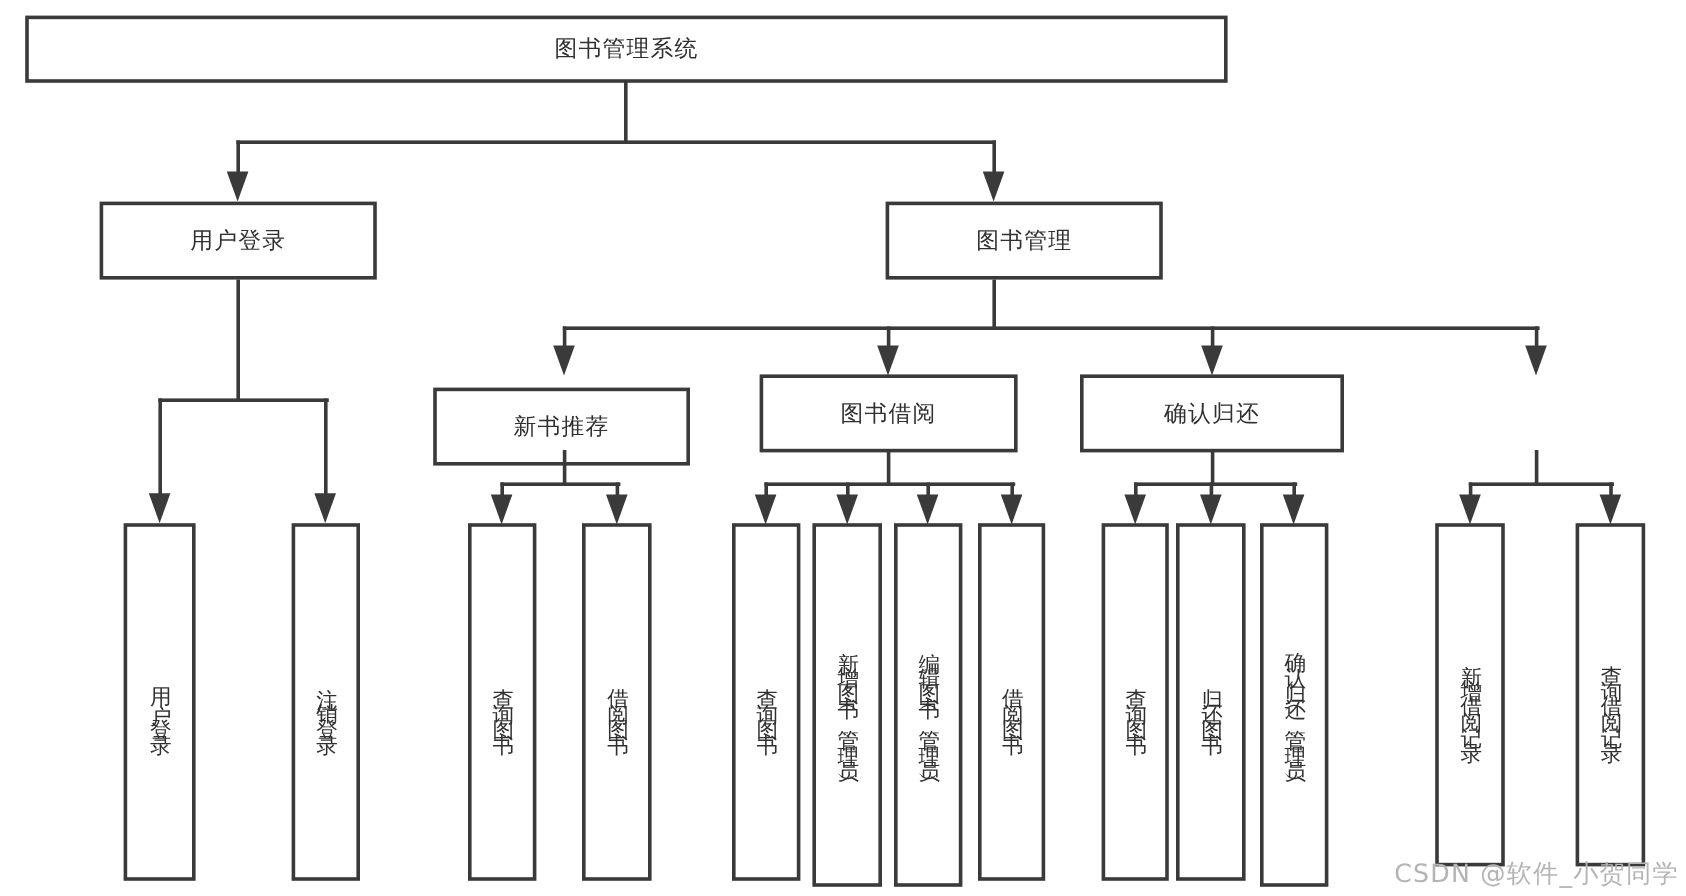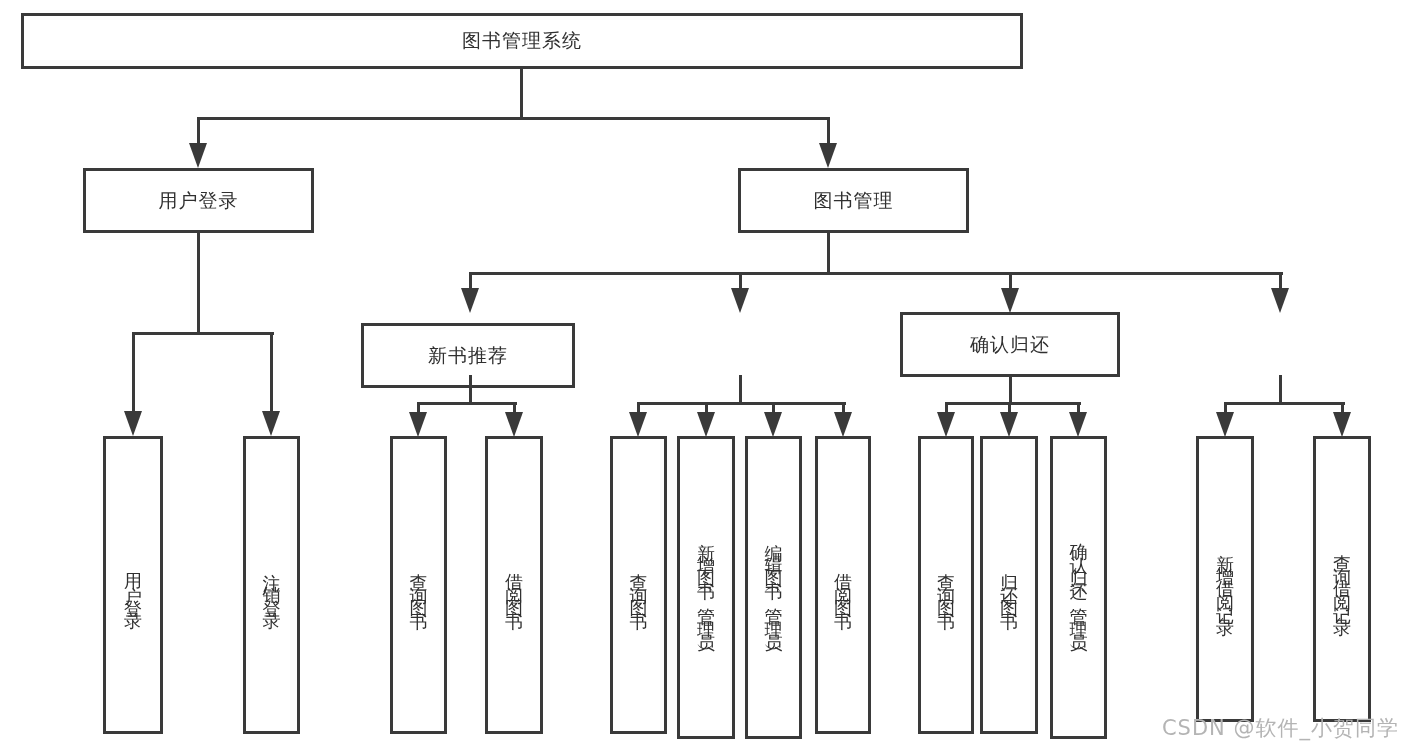--- a/index.html
+++ b/index.html
@@ -32,20 +32,21 @@
 <body>
 
 <div class="canvas">
 
   <div class="node h" style="left:21px;top:13px;width:1002px;height:56px;">图书管理系统</div>
 
   <div class="node h" style="left:83px;top:168px;width:231px;height:65px;">用户登录</div>
   <div class="node h" style="left:738px;top:168px;width:231px;height:65px;">图书管理</div>
 
   <div class="node h" style="left:361px;top:312px;width:214px;height:65px;margin-top:11px;">新书推荐</div>
+  <div class="node h" style="left:633px;top:312px;width:215px;height:65px;">图书借阅</div>
   <div class="node h" style="left:900px;top:312px;width:220px;height:65px;">确认归还</div>
 
   <div class="node v" style="left:103px;top:436px;width:60px;height:298px;">用户登录</div>
   <div class="node v" style="left:243px;top:436px;width:57px;height:298px;">注销登录</div>
 
   <div class="node v" style="left:390px;top:436px;width:57px;height:298px;">查询图书</div>
   <div class="node v" style="left:485px;top:436px;width:58px;height:298px;">借阅图书</div>
 
   <div class="node v" style="left:610px;top:436px;width:57px;height:298px;">查询图书</div>
   <div class="node v" style="left:677px;top:436px;width:58px;height:303px;">新增图书（管理员）</div>

